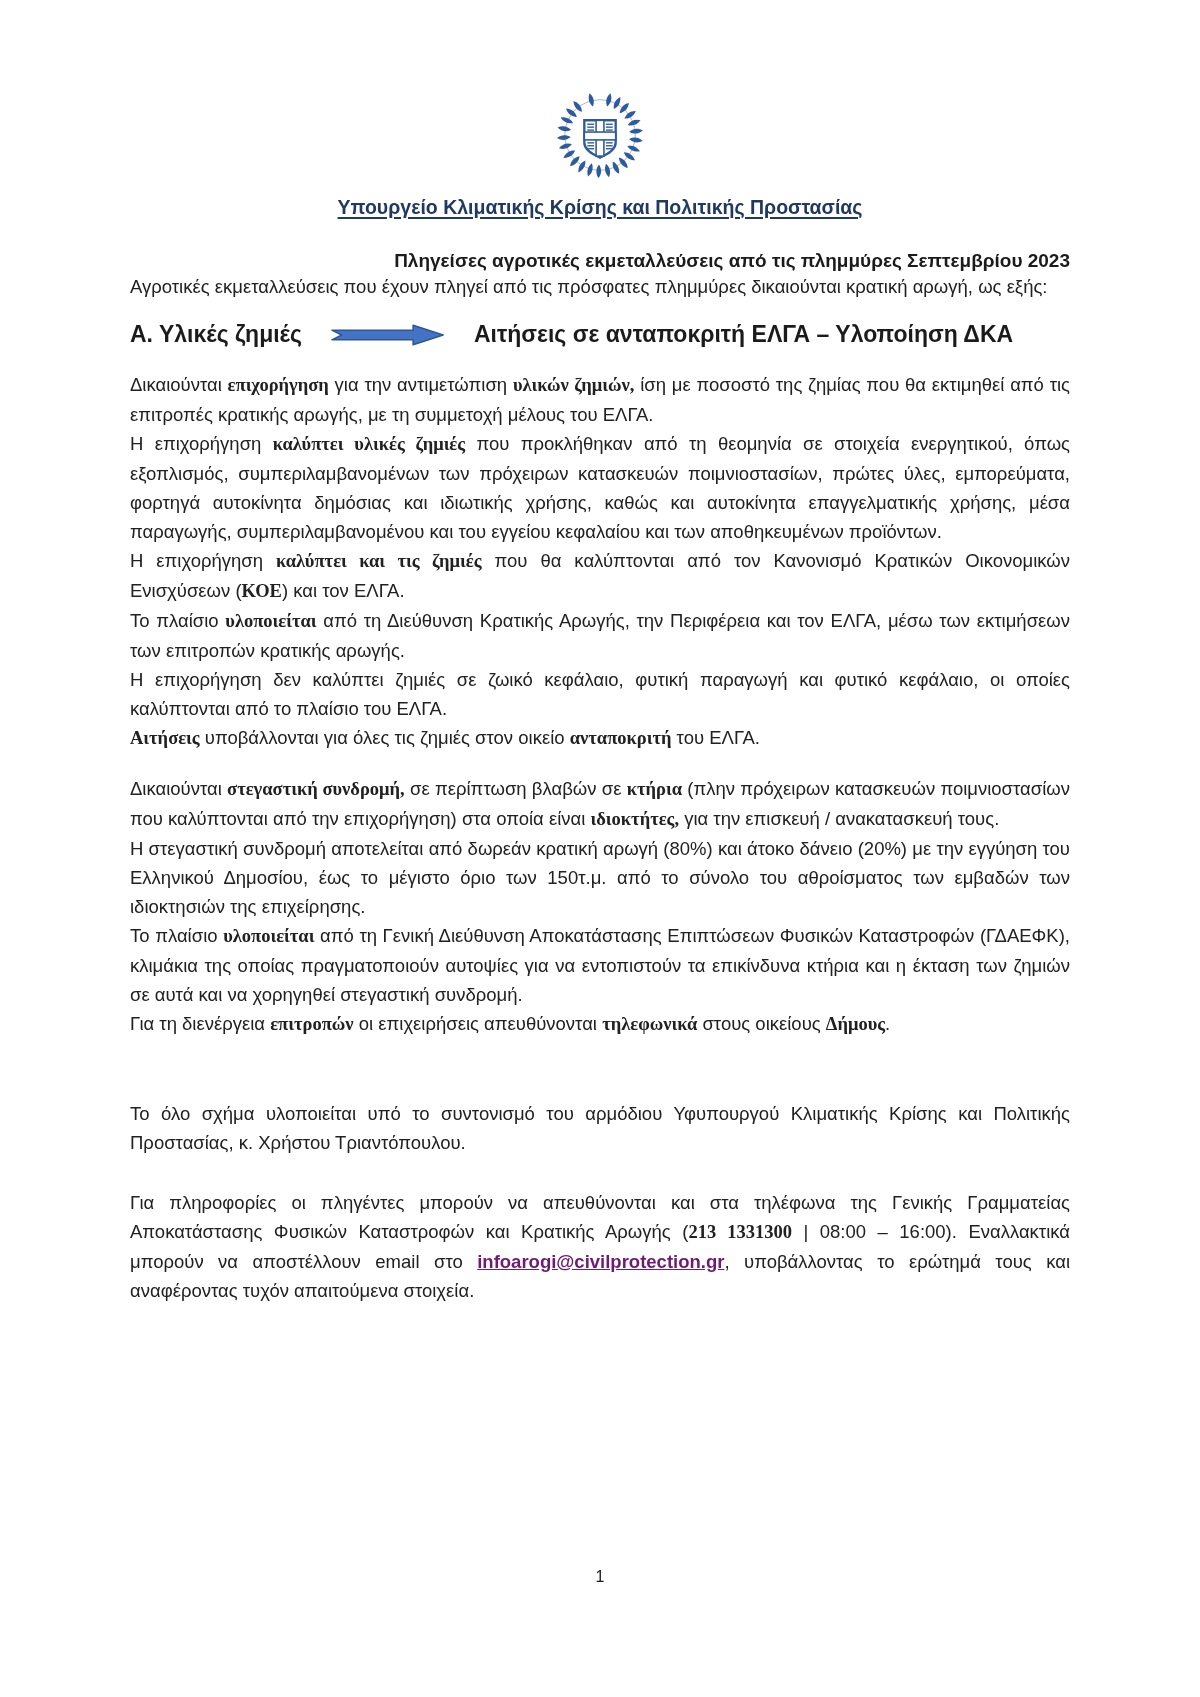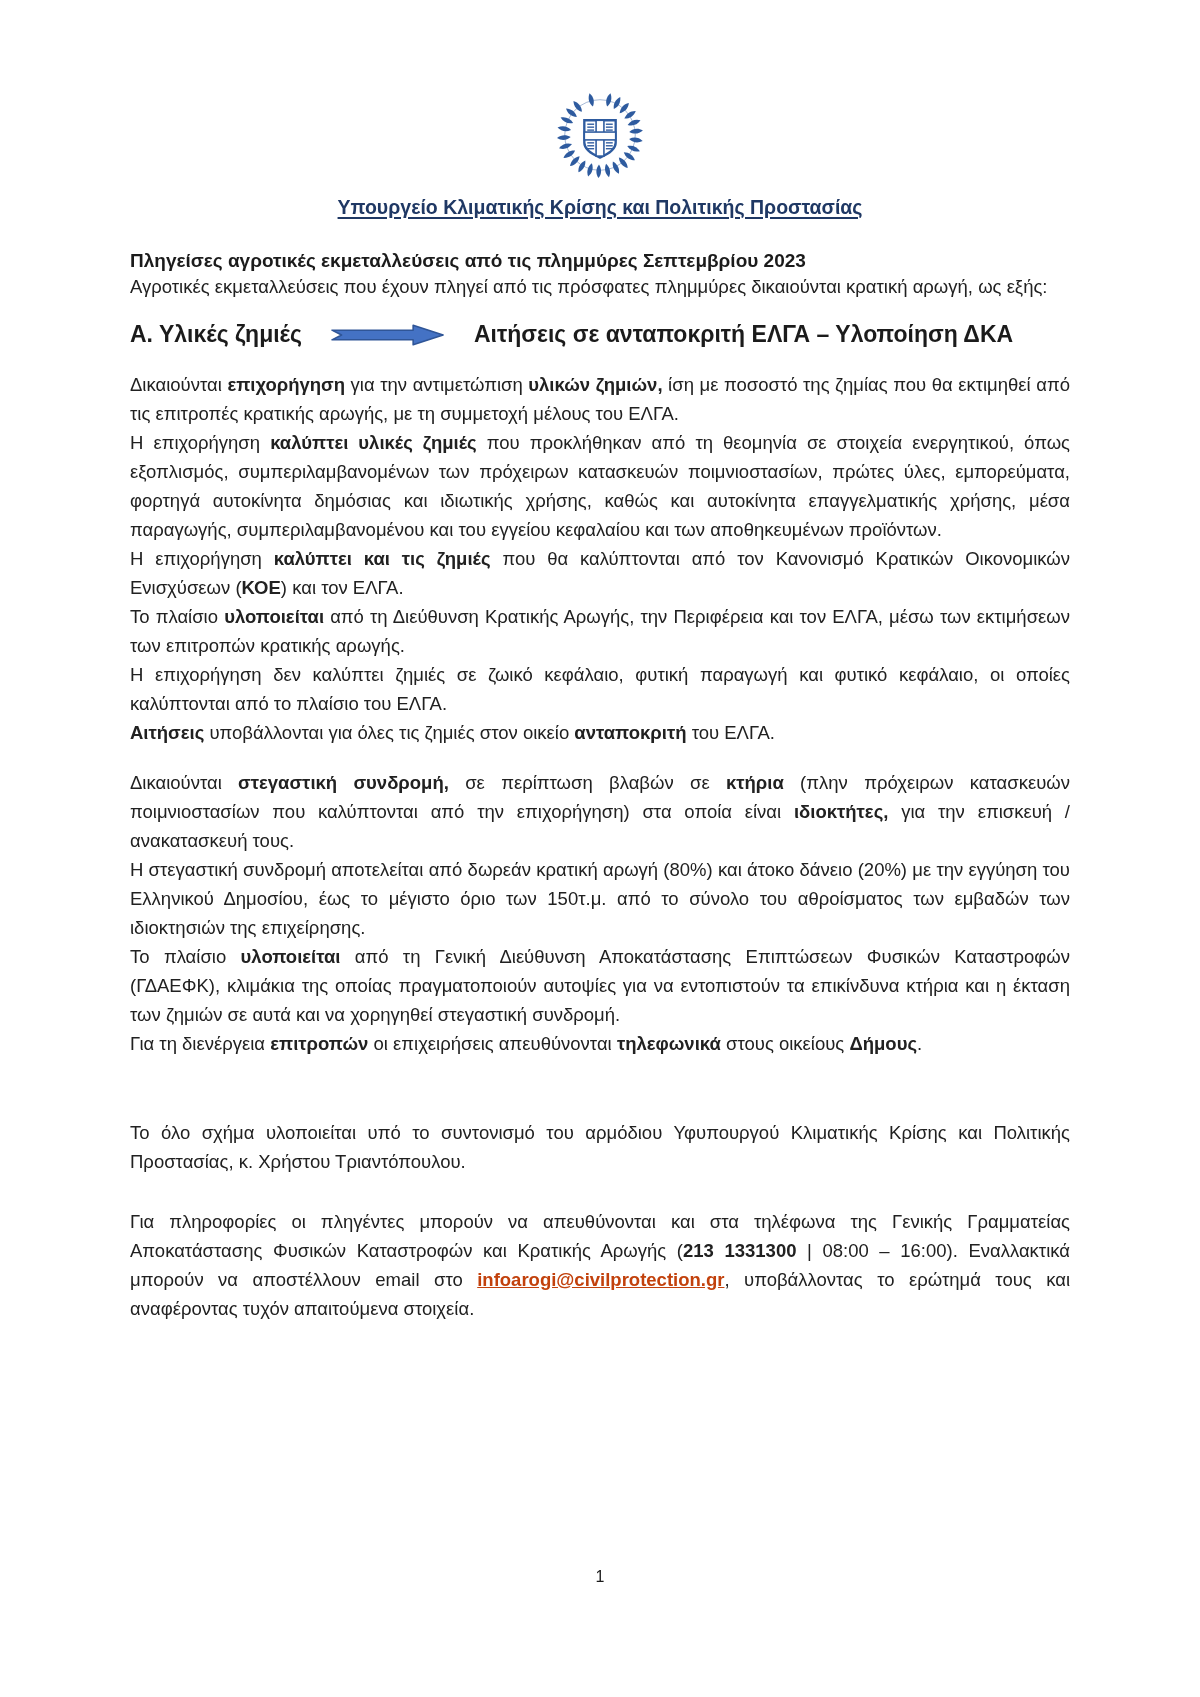--- a/index.html
+++ b/index.html
@@ -13,36 +13,36 @@
   .logo-wrap{display:flex;justify-content:center;margin-top:86px;}
   .logo-wrap svg{width:100px;height:98px;}
   .ministry-title{
     margin-top:12px;text-align:center;font-weight:bold;font-size:19.5px;
     color:#1F3864;
   }
   .ministry-title span{
     text-decoration:underline;text-decoration-thickness:2px;text-underline-offset:3px;
   }
   .doc-type{margin-top:19px;text-align:center;font-weight:bold;font-size:19px;color:#1b1b1b;}
-  .doc-subtitle{margin-top:31px;text-align:left;font-weight:bold;font-size:19px;color:#1b1b1b;}
+  .doc-subtitle{margin-top:31px;text-align:right;font-weight:bold;font-size:19px;color:#1b1b1b;}
   .body-text{font-size:18.5px;line-height:29px;text-align:justify;}
   .intro{margin-top:71px;}
   .para{margin:0;}
-  .bold{font-weight:bold;}
+  .bold{font-weight:bold;font-family:Liberation Serif, serif;}
   .heading-row{
     display:flex;align-items:center;gap:28px;
     font-weight:bold;font-size:23px;color:#1b1b1b;
   }
   .heading-a{margin-top:19px;}
   .heading-b{margin-top:26px;}
   .section-body{margin-top:21px;}
   .arrow-svg{width:116px;height:24px;flex:0 0 auto;}
   .closing-1{margin-top:60px;}
   .closing-2{margin-top:31px;}
-  .email-link{color:#c2410c;font-weight:bold;cursor:pointer;}
+  .email-link{color:#701a75;font-weight:bold;cursor:pointer;}
   .page-footer{
     position:absolute;left:0;top:1568px;width:100%;
     text-align:center;font-size:16px;color:#1b1b1b;
   }
 </style>
 </head>
 <body>
 
 <div class="page">
   <div class="content">

